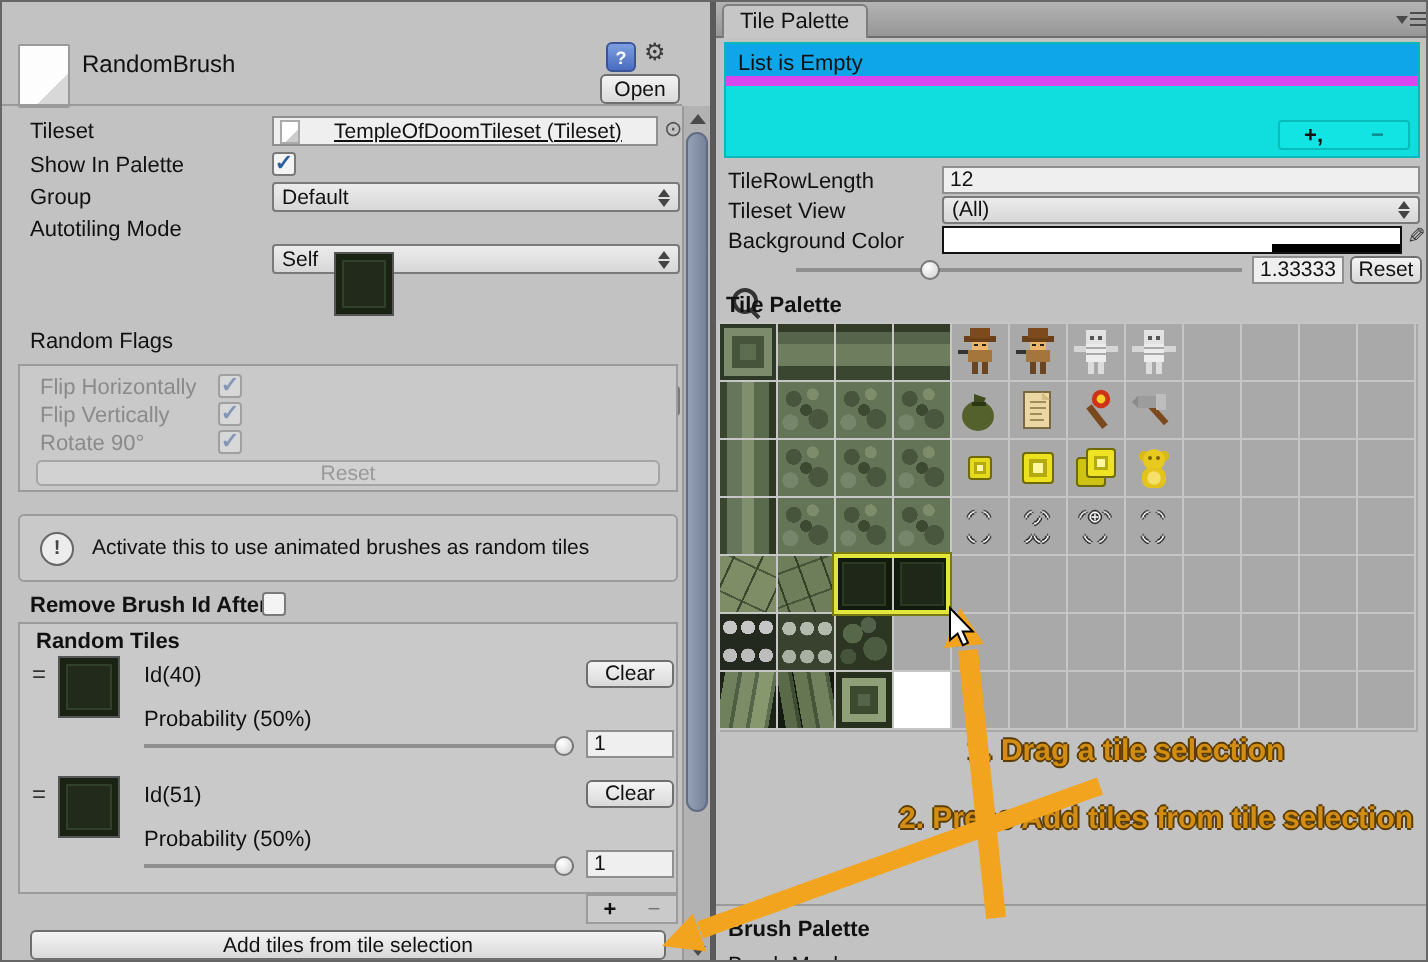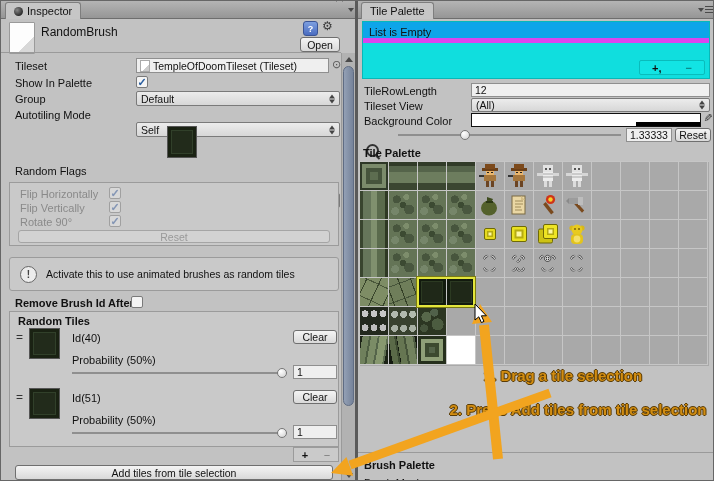--- a/index.html
+++ b/index.html
@@ -130,46 +130,35 @@
   .swatch{position:absolute;background:#fff;border:1px solid #111;box-sizing:border-box;}
   .swatch .alpha{position:absolute;left:0;right:0;bottom:0;height:4px;background:linear-gradient(90deg,#fff 0 72%,#000 72%);}
   .boldlbl{font-weight:bold;}
 </style>
 </head>
 <body>
 
 <div id="screen">
 
   <div class="abs" style="left:0;top:0;width:354px;height:481px;">
-    <div class="tabbar">
-      <div class="tab" style="left:4px;">
-        <span class="insp-dot"></span>
-        <span>Inspector</span>
-      </div>
-      <span class="abs lock" style="left:334px;top:0;"></span>
-      <span class="abs" style="left:347px;top:5px;display:flex;gap:1px;align-items:center;">
-        <span class="menucaret"></span>
-          <span class="menuicon"></span>
-      </span>
-    </div>
 
     <div class="abs docicon" style="left:8px;top:21px;"></div>
     <div class="abs" style="left:40px;top:24px;font-size:12px;">RandomBrush</div>
     <div class="abs helpbtn" style="left:302px;top:20px;">
       <span>?</span>
       </div>
     <div class="abs gear" style="left:321px;top:18px;">
       <span>⚙</span></div>
     <div class="abs btn" style="left:299px;top:36px;width:40px;height:15px;">
       <span>Open</span>
       </div>
     <div class="abs" style="left:0;top:51px;width:340px;height:1px;background:#9a9a9a;"></div>
 
     <div class="lbl" style="left:14px;top:58px;">Tileset</div>
-    <div class="abs field" style="left:135px;top:57px;width:193px;height:15px;gap:3px;">
+    <div class="abs field" style="left:135px;top:57px;width:193px;height:15px;gap:17px;text-decoration:underline;">
       <span style="width:8px;height:10px;background:linear-gradient(135deg,#fff 65%,#ccc 65%);border:1px solid #aaa;display:inline-block;"></span>
       <span>TempleOfDoomTileset (Tileset)</span>
     </div>
     <div class="abs" style="left:331px;top:57px;color:#555;font-size:11px;">
       <span>⊙</span></div>
 
     <div class="lbl" style="left:14px;top:75px;">Show In Palette</div>
     <div class="abs chk" style="left:135px;top:75px;">
       <span>✓</span>
       </div>

